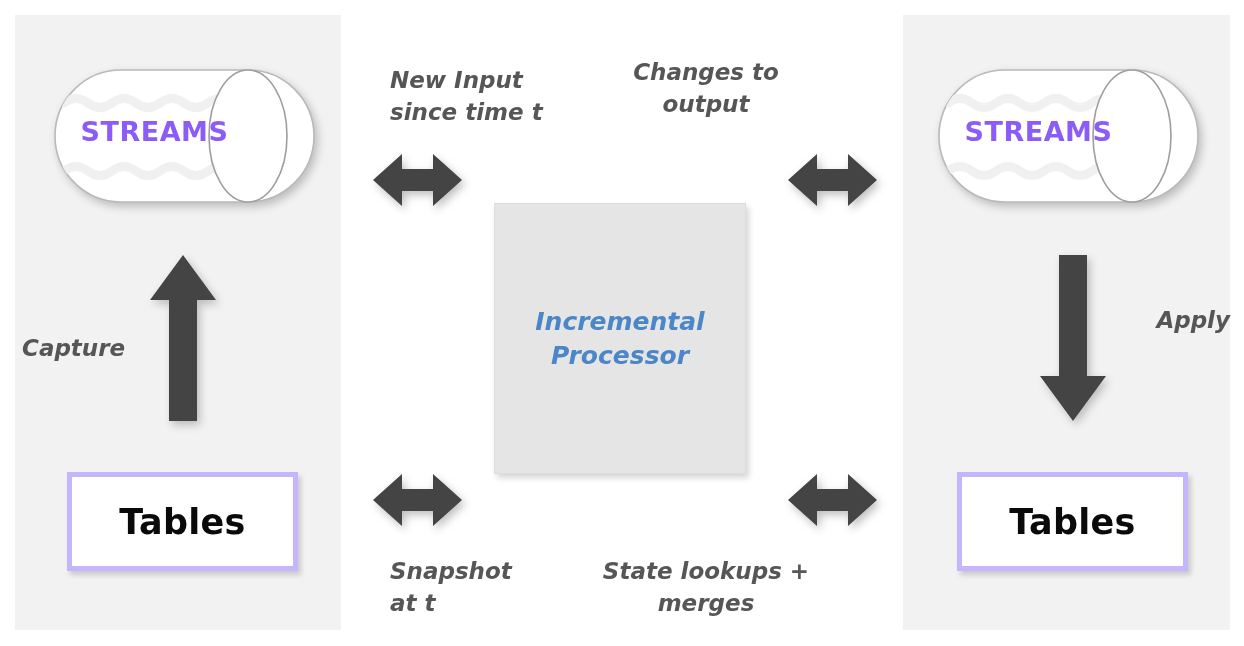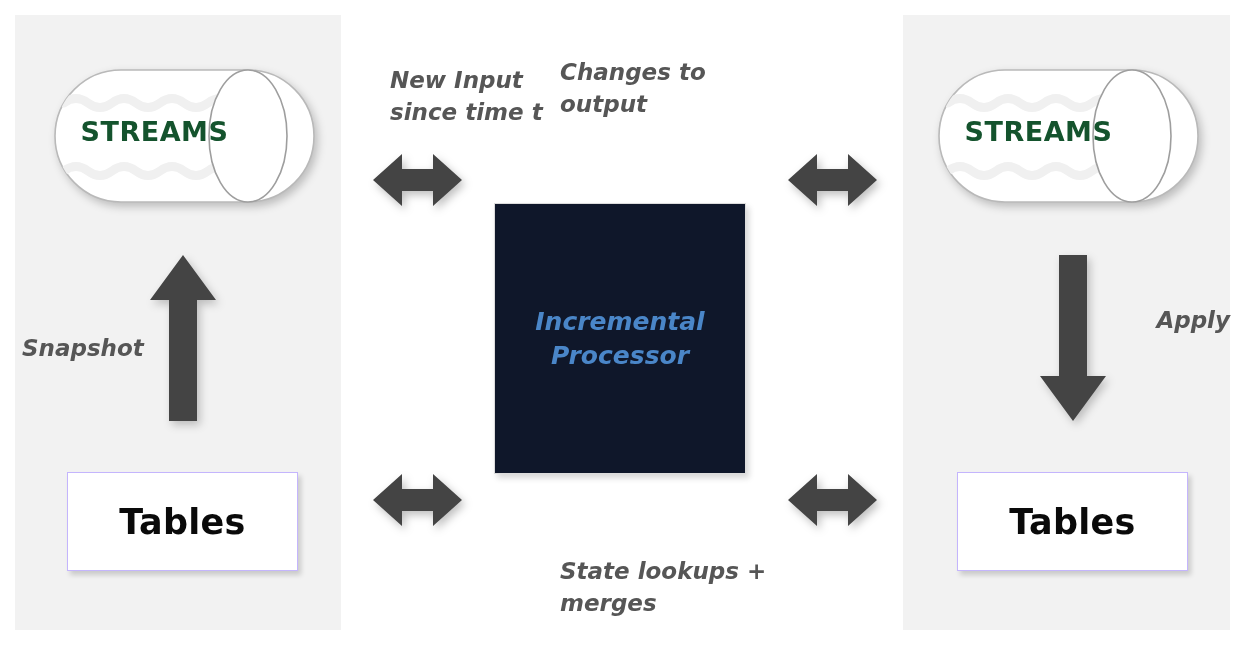--- a/index.html
+++ b/index.html
@@ -36,34 +36,34 @@
   #cyl-left  { left: 52px;  top: 67px; }
   #cyl-right { left: 936px; top: 67px; }
   .cylinder svg { display: block; width: 265px; height: 138px; }
 
   .streams-label {
     position: absolute;
     left: 0;
     top: 49px;
     width: 205px;
     text-align: center;
-    color: #14532d;
+    color: #8b5cf6;
     font-size: 27px;
     font-weight: 700;
     letter-spacing: 0.5px;
     font-family: "DejaVu Sans", sans-serif;
   }
 
   
   .tables-box {
     position: absolute;
     width: 231px;
     height: 99px;
     background: #ffffff;
-    border: 1px solid #c4b5fd;
+    border: 5px solid #c4b5fd;
     box-shadow: 3px 4px 5px rgba(0,0,0,0.17);
     box-sizing: border-box;
     display: flex;
     align-items: center;
     justify-content: center;
   }
   #tables-left  { left: 67px;  top: 472px; }
   #tables-right { left: 957px; top: 472px; }
   .tables-text {
     color: #0a0a0a;
@@ -97,21 +97,21 @@
   #darrow-br { left: 786px; top: 471px; }
   .harrow svg { display: block; width: 93px; height: 58px; }
 
   
   #processor-box {
     position: absolute;
     left: 494px;
     top: 203px;
     width: 252px;
     height: 271px;
-    background: #0f172a;
+    background: #e5e5e5;
     border: 1px solid #dcdcdc;
     box-shadow: 3px 4px 6px rgba(0,0,0,0.16);
     box-sizing: border-box;
   }
   #processor-label {
     position: absolute;
     left: 0;
     top: 101px;
     width: 100%;
     text-align: center;
@@ -128,23 +128,23 @@
     position: absolute;
     color: #565656;
     font-size: 23px;
     font-style: italic;
     font-weight: 700;
     line-height: 1.38;
     font-family: "DejaVu Sans", sans-serif;
     white-space: pre-line;
   }
   #cap-new-input    { left: 390px; top: 65px;  width: 300px; text-align: left;  }
-  #cap-changes      { left: 560px; top: 57px;  width: 292px; text-align: left; }
+  #cap-changes      { left: 560px; top: 57px;  width: 292px; text-align: center; }
   #cap-snapshot     { left: 390px; top: 556px; width: 300px; text-align: left;  }
-  #cap-state        { left: 560px; top: 556px; width: 292px; text-align: left; }
+  #cap-state        { left: 560px; top: 556px; width: 292px; text-align: center; }
   #cap-capture      { left: 22px;  top: 333px; width: 150px; text-align: left;  }
   #cap-apply        { left: 1110px;top: 305px; width: 120px; text-align: right;  }
 </style>
 </head>
 <body>
 
 <div id="canvas">
 
   <div class="panel" id="panel-left"></div>
 
@@ -163,21 +163,21 @@
       <ellipse cx="196" cy="69" rx="39" ry="66" fill="#ffffff" stroke="#9e9e9e" stroke-width="1.6"></ellipse>
     </svg>
     <div class="streams-label">STREAMS</div>
   </div>
 
   <div class="varrow" id="arrow-capture">
     <svg viewBox="0 0 70 170" xmlns="http://www.w3.org/2000/svg">
       <polygon points="35,2 68,47 49,47 49,168 21,168 21,47 2,47" fill="#444444"></polygon>
     </svg>
   </div>
-  <div class="caption" id="cap-capture">Snapshot</div>
+  <div class="caption" id="cap-capture">Capture</div>
 
   <div class="tables-box" id="tables-left">
     <span class="tables-text">Tables</span>
   </div>
 
   <div class="caption" id="cap-new-input">New Input
 since time t</div>
   <div class="caption" id="cap-changes">Changes to
 output</div>
 
@@ -201,20 +201,22 @@
     <svg viewBox="0 0 93 58" xmlns="http://www.w3.org/2000/svg">
       <polygon points="2,29 31,3 31,18 62,18 62,3 91,29 62,55 62,40 31,40 31,55" fill="#444444"></polygon>
     </svg>
   </div>
   <div class="harrow" id="darrow-br">
     <svg viewBox="0 0 93 58" xmlns="http://www.w3.org/2000/svg">
       <polygon points="2,29 31,3 31,18 62,18 62,3 91,29 62,55 62,40 31,40 31,55" fill="#444444"></polygon>
     </svg>
   </div>
 
+  <div class="caption" id="cap-snapshot">Snapshot
+at t</div>
   <div class="caption" id="cap-state">State lookups +
 merges</div>
 
   <div class="panel" id="panel-right"></div>
 
   <div class="cylinder" id="cyl-right">
     <svg viewBox="0 0 265 138" xmlns="http://www.w3.org/2000/svg">
       <defs>
         <clipPath id="clipR">
           <path d="M69,3 H196 A66,66 0 0 1 196,135 H69 A66,66 0 0 1 69,3 Z"></path>

